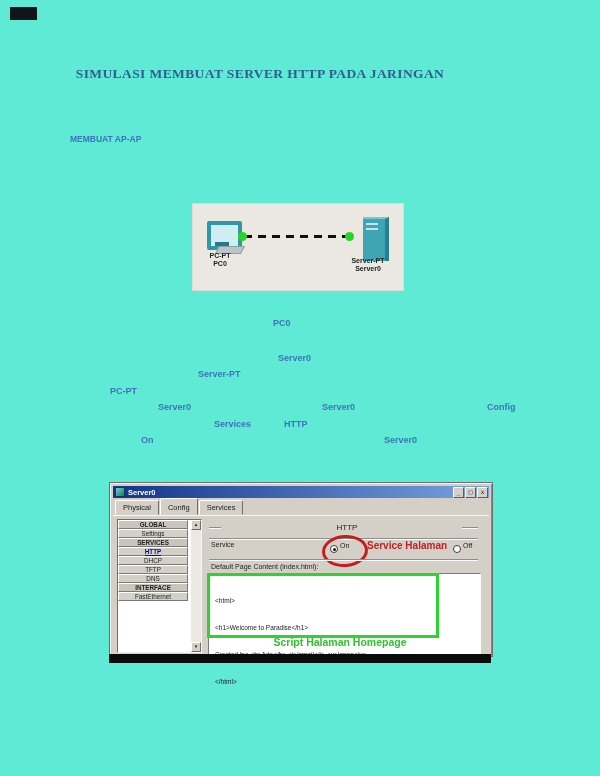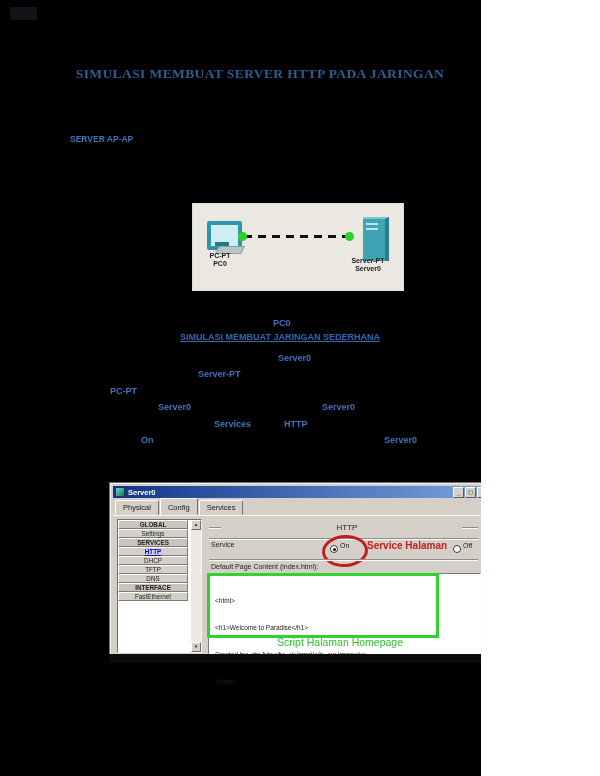--- a/index.html
+++ b/index.html
@@ -1,16 +1,16 @@
 <!DOCTYPE html>
 <html><head>
 <meta charset="utf-8">
 <style>
   html,body{margin:0;padding:0;background:#ffffff;}
-  #page{position:relative;width:481px;height:776px;background:#000000;overflow:hidden;
+  #page{position:relative;width:600px;height:776px;background:#5eead4;overflow:hidden;
         font-family:"Liberation Sans",sans-serif;}
 
   
   .doc-title{position:absolute;left:60px;top:66px;width:400px;text-align:center;
              font-family:"Liberation Serif",serif;font-weight:bold;font-size:13.5px;
              letter-spacing:.4px;color:#305d92;}
   .doc-sub{position:absolute;left:70px;top:134px;font-weight:bold;font-size:8.5px;color:#3e74ba;}
   .frag{position:absolute;font-weight:bold;font-size:9px;color:#3e74ba;white-space:nowrap;}
   .doc-link{position:absolute;left:168px;top:332px;width:224px;text-align:center;
             font-weight:bold;font-size:9px;color:#3566ae;text-decoration:underline;white-space:nowrap;}
@@ -68,52 +68,51 @@
   .radio{position:absolute;width:6px;height:6px;border-radius:50%;background:#fff;border:1px solid #3c3c3c;}
   .radio.on::after{content:"";position:absolute;left:1.5px;top:1.5px;width:3px;height:3px;border-radius:50%;background:#101010;}
   .redellipse{position:absolute;left:212px;top:52px;width:40px;height:26px;border:3px solid #c41d1d;
               border-radius:50%;transform:rotate(-4deg);}
   .svcstatus{position:absolute;left:257px;top:57px;font-size:10px;font-weight:bold;color:#c42020;white-space:nowrap;}
   .textarea{position:absolute;left:98px;top:90px;width:271px;bottom:0;background:#fff;
             border:1px solid;border-color:#7a7a7a #fdfdfd #fdfdfd #7a7a7a;}
   .greenbox{position:absolute;left:97px;top:90px;width:226px;height:59px;border:3px solid #2fd32f;}
   .code{position:absolute;left:105px;top:95px;font-size:6.5px;color:#222;line-height:9px;white-space:pre;}
   .homepage{position:absolute;left:130px;top:153px;width:200px;text-align:center;
-            font-size:10.5px;font-weight:normal;color:#2ec22e;}
+            font-size:10.5px;font-weight:bold;color:#2ec22e;}
   .cutstrip{position:absolute;left:109px;top:654px;width:382px;height:9px;background:#0b0b0b;}
 </style>
 </head>
 <body>
 
 <div id="page">
 
   <div class="redact"></div>
 
   <div class="doc-title">SIMULASI MEMBUAT SERVER HTTP PADA JARINGAN</div>
-  <div class="doc-sub">SERVER AP-AP</div>
+  <div class="doc-sub">MEMBUAT AP-AP</div>
 
   <div class="topo">
     <div class="pc-mon"></div>
     <div class="pc-base"></div>
     <div class="pc-kbd"></div>
     <div class="srv">
       <i style="top:4px;"></i>
         <i style="top:9px;"></i>
     </div>
     <div class="linkline"></div>
     <div class="dot" style="left:45px;"></div>
     <div class="dot" style="left:152px;"></div>
     <div class="lbl" style="left:7px;top:48px;width:40px;">PC-PT</div>
     <div class="lbl" style="left:7px;top:56px;width:40px;">PC0</div>
     <div class="lbl" style="left:150px;top:53px;width:50px;">Server-PT</div>
     <div class="lbl" style="left:150px;top:61px;width:50px;">Server0</div>
   </div>
 
   <span class="frag" style="left:273px;top:318px;">PC0</span>
-  <a class="doc-link">SIMULASI MEMBUAT JARINGAN SEDERHANA</a>
   <span class="frag" style="left:278px;top:353px;">Server0</span>
   <span class="frag" style="left:198px;top:369px;">Server-PT</span>
   <span class="frag" style="left:110px;top:386px;">PC-PT</span>
   <span class="frag" style="left:158px;top:402px;">Server0</span>
   <span class="frag" style="left:322px;top:402px;">Server0</span>
   <span class="frag" style="left:487px;top:402px;">Config</span>
   <span class="frag" style="left:214px;top:419px;">Services</span>
   <span class="frag" style="left:284px;top:419px;">HTTP</span>
   <span class="frag" style="left:141px;top:435px;">On</span>
   <span class="frag" style="left:384px;top:435px;">Server0</span>

